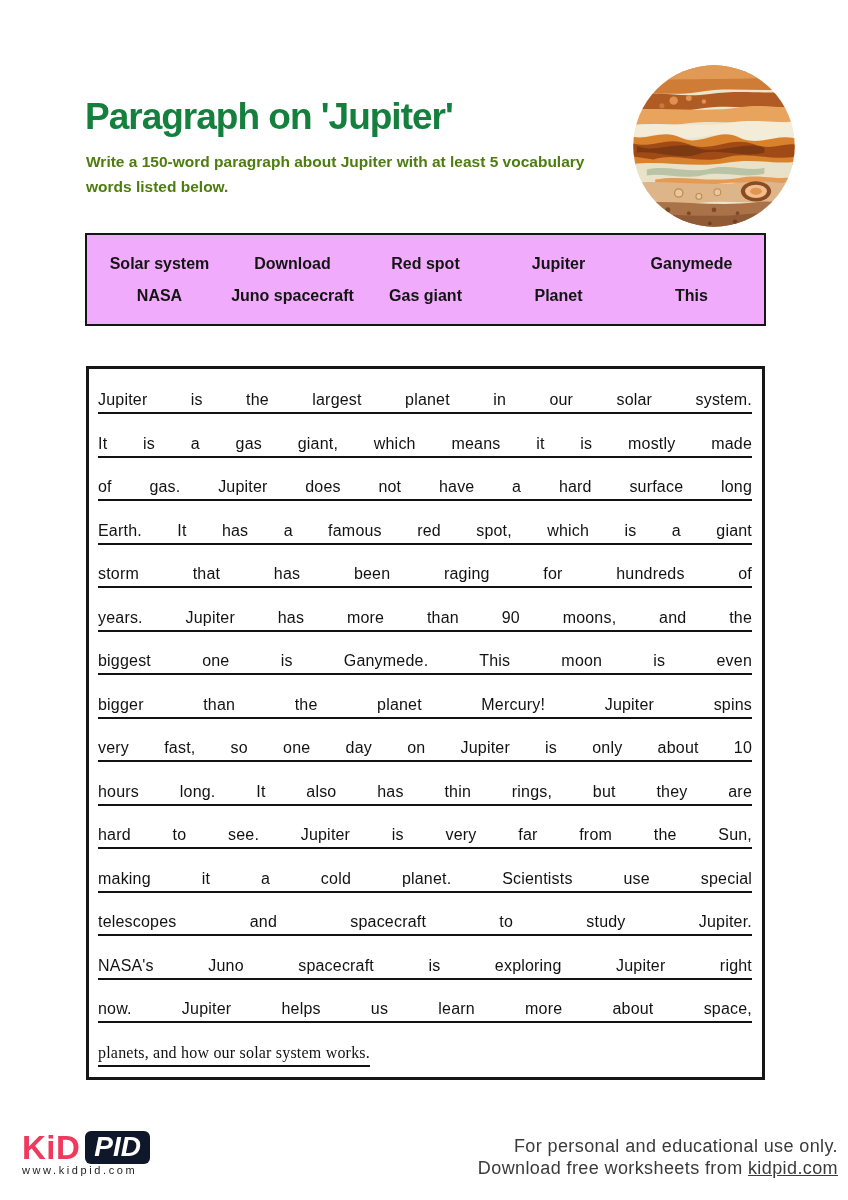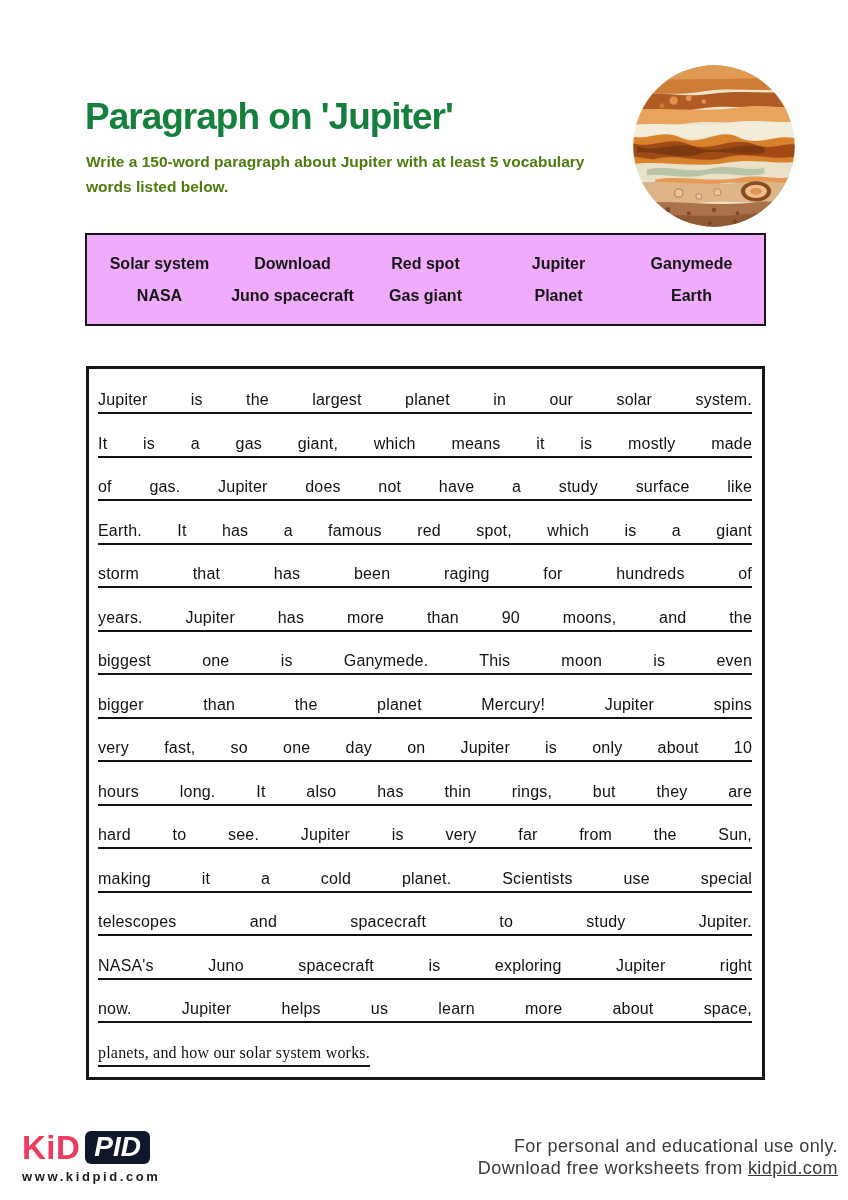--- a/index.html
+++ b/index.html
@@ -54,22 +54,21 @@
   .logo-row { display:flex; align-items:center; gap:5px; }
   .logo-kid {
     color:#ee3a5f; font-size:33px; font-weight:800; letter-spacing:0.5px;
     line-height:1;
   }
   .logo-pid {
     background:#0f172a; color:#ffffff; font-size:28px; font-weight:800;
     font-style:italic; padding:2px 9px 3px; border-radius:6px; line-height:1;
   }
   .logo-site {
-    font-size:13px; letter-spacing:2.6px; color:#1c1c1c; font-weight:700;
-    margin-top:5px;
+    font-size:11px; letter-spacing:2.6px; color:#1c1c1c; font-weight:400;
   }
   .footer-note {
     position:absolute; right:10px; top:1135px; text-align:right;
     font-size:18px; color:#3a3a3a; line-height:22px; letter-spacing:0.4px;
   }
   .footer-link { text-decoration:underline; color:#3a3a3a; }
 </style>
 </head>
 <body>
 
@@ -133,27 +132,27 @@
   <section class="vocab-box">
     <span class="vocab-word">Solar system</span>
     <span class="vocab-word">Download</span>
     <span class="vocab-word">Red spot</span>
     <span class="vocab-word">Jupiter</span>
     <span class="vocab-word">Ganymede</span>
     <span class="vocab-word">NASA</span>
     <span class="vocab-word">Juno spacecraft</span>
     <span class="vocab-word">Gas giant</span>
     <span class="vocab-word">Planet</span>
-    <span class="vocab-word">Earth</span>
+    <span class="vocab-word">This</span>
   </section>
 
   <section class="paragraph-box">
     <div class="pline">Jupiter is the largest planet in our solar system.</div>
     <div class="pline">It is a gas giant, which means it is mostly made</div>
-    <div class="pline">of gas. Jupiter does not have a study surface like</div>
+    <div class="pline">of gas. Jupiter does not have a hard surface long</div>
     <div class="pline">Earth. It has a famous red spot, which is a giant</div>
     <div class="pline">storm that has been raging for hundreds of</div>
     <div class="pline">years. Jupiter has more than 90 moons, and the</div>
     <div class="pline">biggest one is Ganymede. This moon is even</div>
     <div class="pline">bigger than the planet Mercury! Jupiter spins</div>
     <div class="pline">very fast, so one day on Jupiter is only about 10</div>
     <div class="pline">hours long. It also has thin rings, but they are</div>
     <div class="pline">hard to see. Jupiter is very far from the Sun,</div>
     <div class="pline">making it a cold planet. Scientists use special</div>
     <div class="pline">telescopes and spacecraft to study Jupiter.</div>

